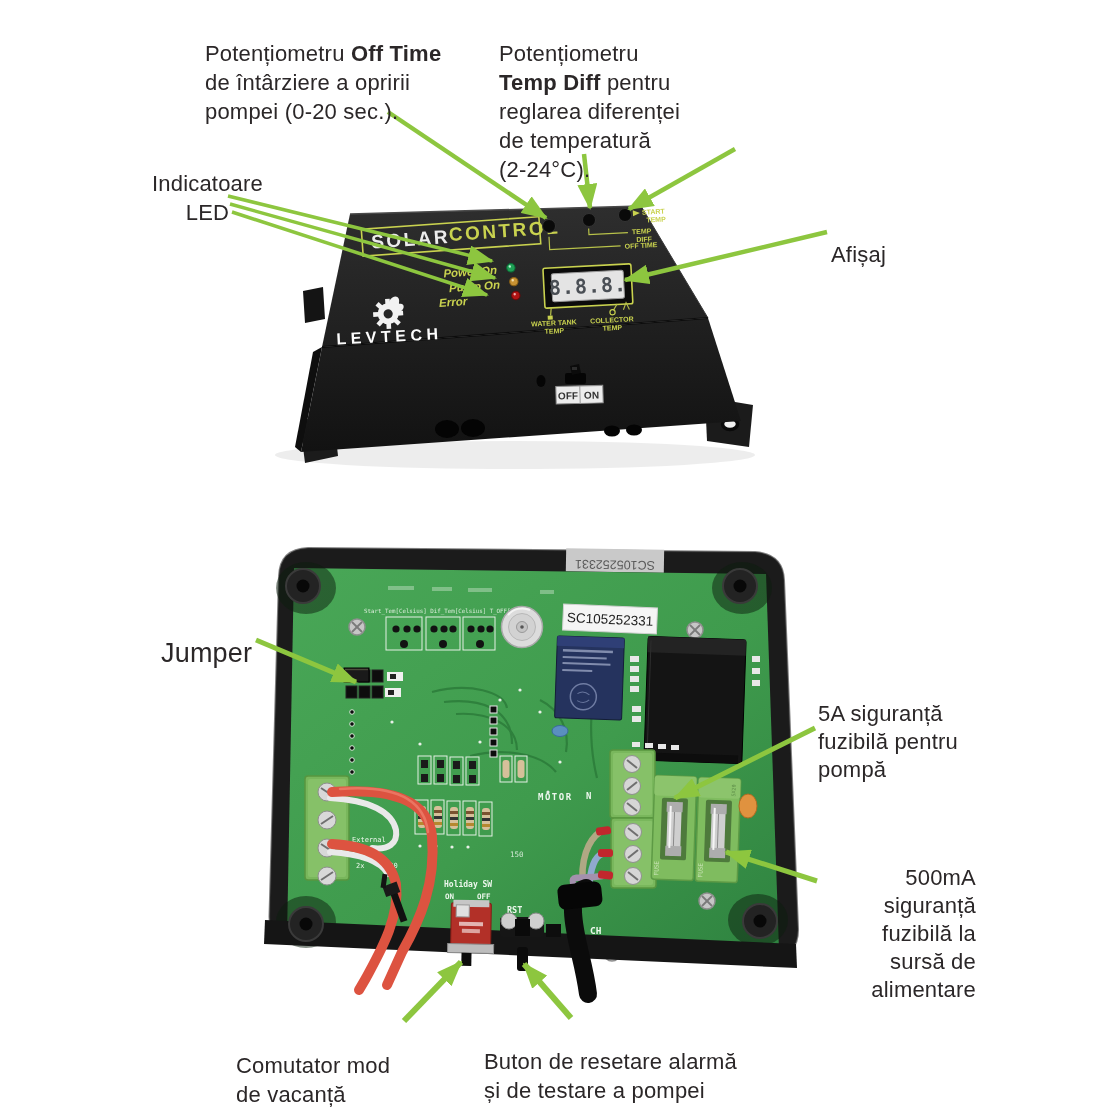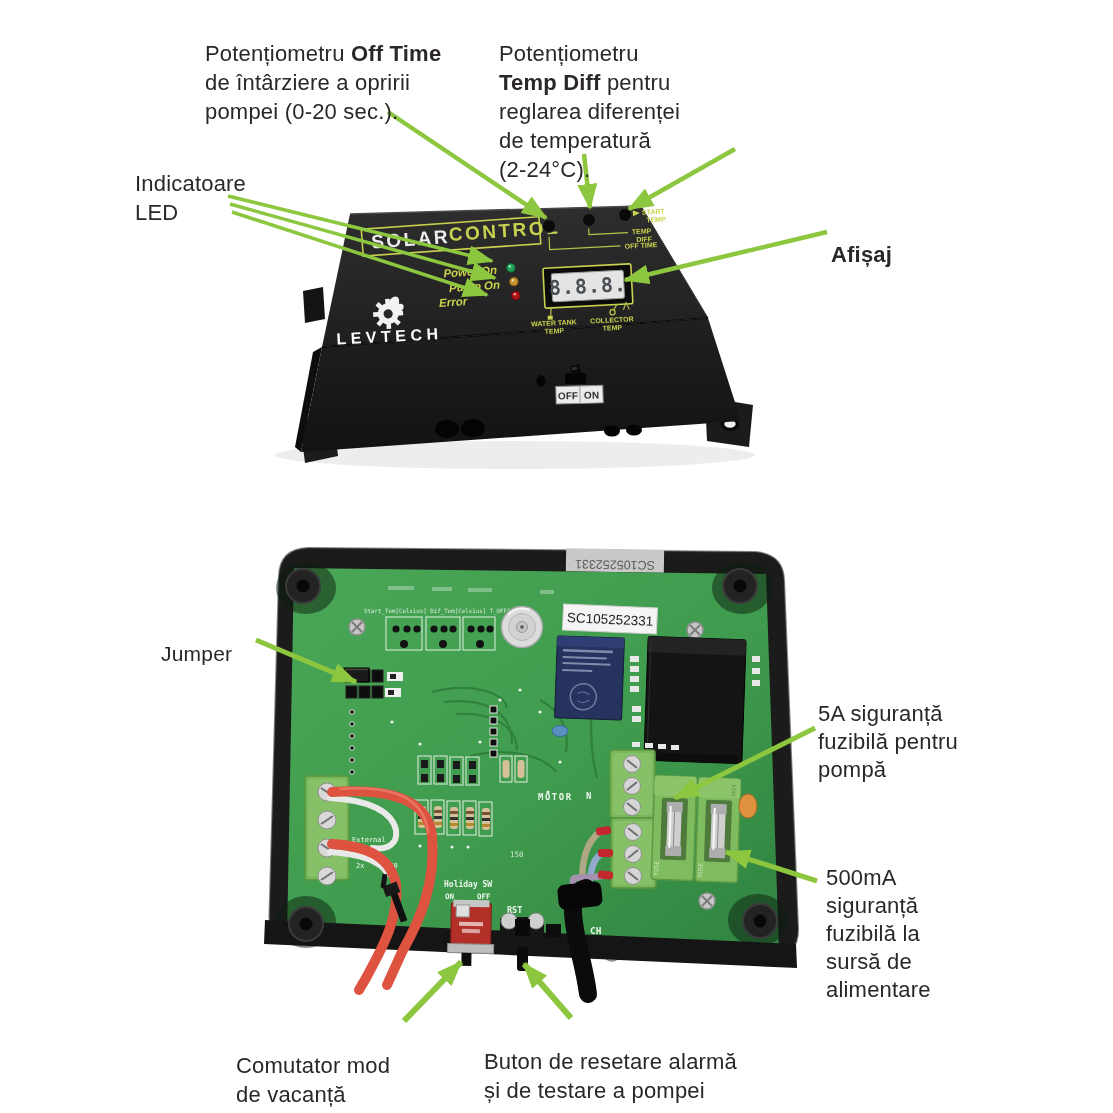--- a/index.html
+++ b/index.html
@@ -2,21 +2,21 @@
 <html><head>
 <meta charset="utf-8">
 <style>
   html,body{margin:0;padding:0;background:#ffffff;}
   .stage{position:relative;width:1113px;height:1113px;background:#ffffff;overflow:hidden;
          font-family:"Liberation Sans",sans-serif;}
   .stage svg{position:absolute;left:0;top:0;}
   .ann{position:absolute;color:#2b2728;font-size:22px;line-height:29px;
        white-space:pre-line;letter-spacing:.2px;}
   .ann b{font-weight:700;}
-  .center{}
+  .center{text-align:center;}
   .svg-sans{font-family:"Liberation Sans",sans-serif;}
   .svg-mono{font-family:"DejaVu Sans Mono",monospace;}
 </style>
 </head>
 <body>
 
 <div class="stage">
 
 <svg width="1113" height="1113" viewBox="0 0 1113 1113">
   <defs>
@@ -566,35 +566,35 @@
 de temperatură
 (2-24°C).</span>
 </div>
 
 
 <div class="ann center" style="left:135px;top:140px;width:145px;">
   <span>Indicatoare
 LED</span>
 </div>
 
-<div class="ann" style="left:831px;top:211px;font-weight:bold;">
+<div class="ann" style="left:831px;top:211px;">
   <span>Afișaj</span>
 </div>
 
-<div class="ann" style="left:161px;top:610px;font-size:21px;">
+<div class="ann" style="left:161px;top:610px;font-size:27px;">
   <span>Jumper</span>
 </div>
 
 <div class="ann" style="left:818px;top:672px;width:170px;line-height:28px;">
   <span>5A siguranță
 fuzibilă pentru
 pompă</span>
 </div>
 
-<div class="ann" style="left:826px;top:836px;width:150px;line-height:28px;">
+<div class="ann" style="left:826px;top:836px;width:150px;line-height:28px;text-align:right;">
   <span>500mA
 siguranță
 fuzibilă la
 sursă de
 alimentare</span>
 </div>
 
 <div class="ann" style="left:236px;top:1022px;width:200px;">
   <span>Comutator mod
 de vacanță</span>

